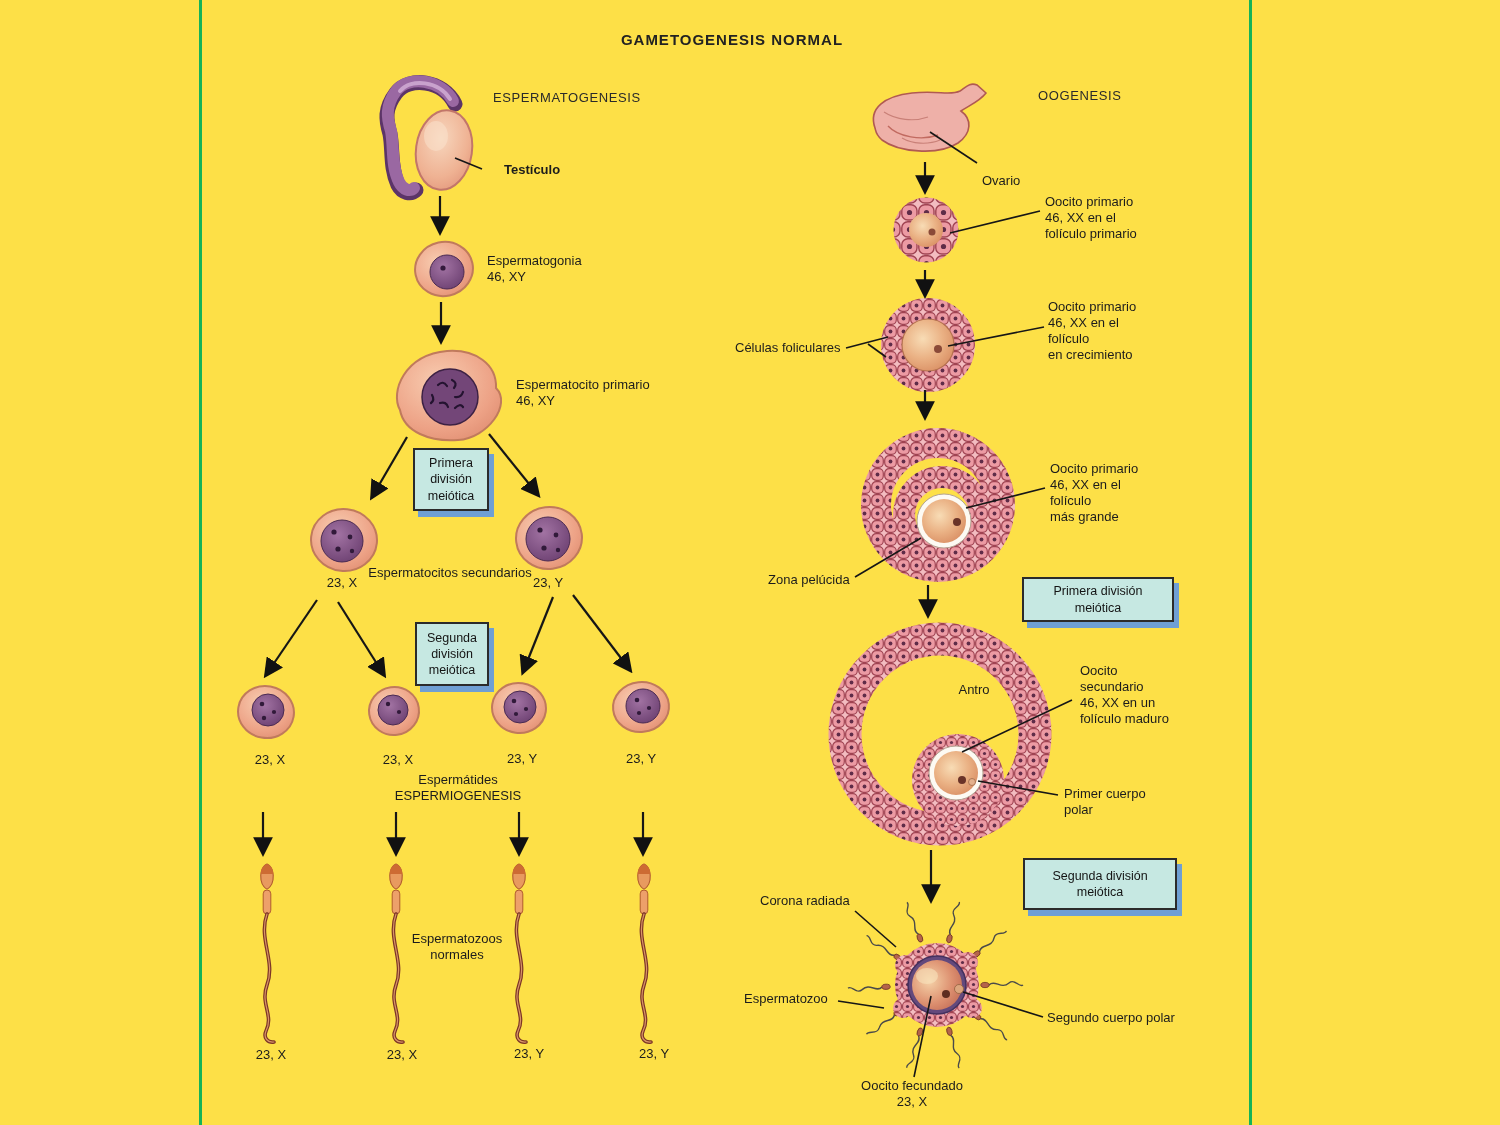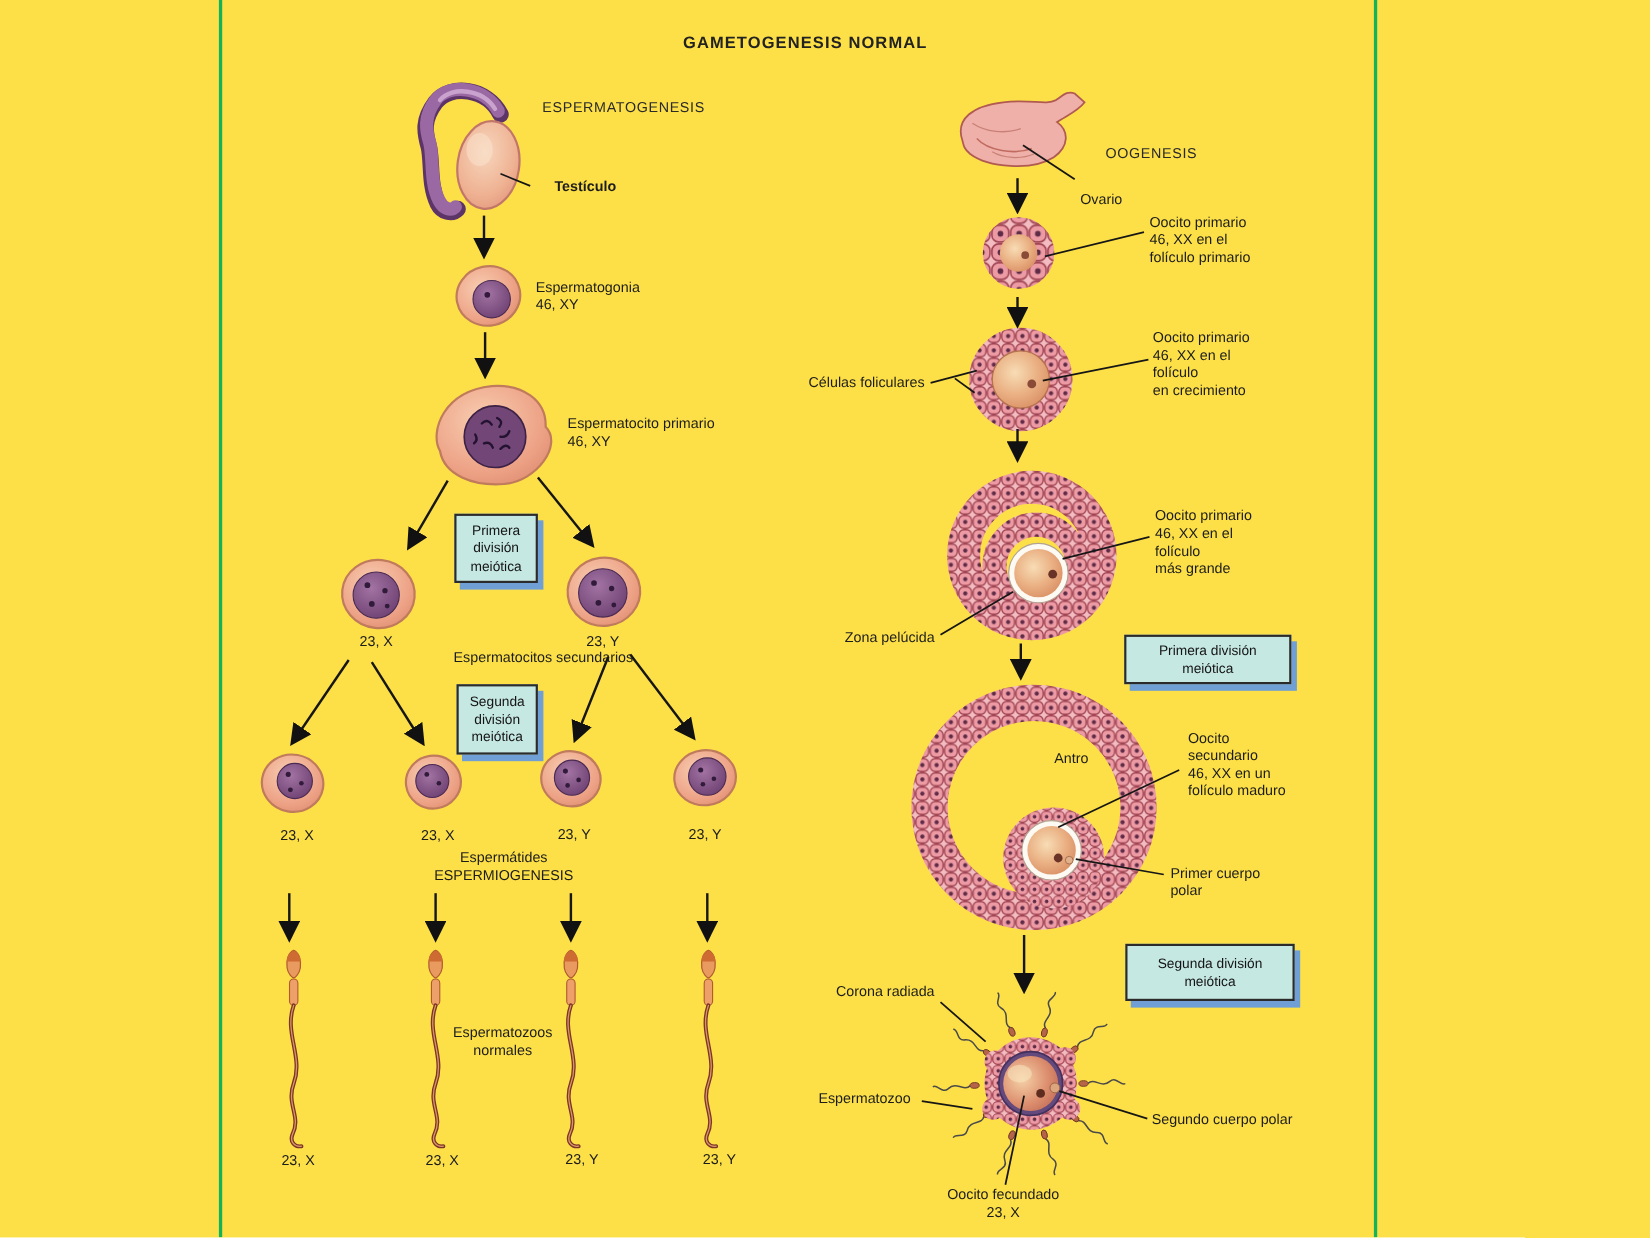--- a/index.html
+++ b/index.html
@@ -249,30 +249,30 @@
       <line x1="855" y1="911" x2="896" y2="947"></line>
       <line x1="838" y1="1001" x2="884" y2="1008"></line>
       <line x1="1043" y1="1017" x2="963" y2="992"></line>
       <line x1="914" y1="1077" x2="931" y2="996"></line>
     </g>
   </svg>
 
   <div class="title">GAMETOGENESIS NORMAL</div>
 
   <div class="head" style="left:493px;top:90px;">ESPERMATOGENESIS</div>
-  <div class="head" style="left:1005px;top:88px;margin-top:44px;">OOGENESIS</div>
+  <div class="head" style="left:1038px;top:88px;">OOGENESIS</div>
 
   <div class="lbl" style="left:504px;top:162px;font-weight:bold;">Testículo</div>
   <div class="lbl" style="left:487px;top:253px;">Espermatogonia
 46, XY</div>
   <div class="lbl" style="left:516px;top:377px;">Espermatocito primario
 46, XY</div>
   <div class="lbl c" style="left:342px;top:575px;">23, X</div>
   <div class="lbl c" style="left:548px;top:575px;">23, Y</div>
-  <div class="lbl c" style="left:450px;top:590px;margin-left:44px;">Espermatocitos secundarios</div>
+  <div class="lbl c" style="left:450px;top:565px;">Espermatocitos secundarios</div>
 
   <div class="lbl c" style="left:270px;top:752px;">23, X</div>
   <div class="lbl c" style="left:398px;top:752px;">23, X</div>
   <div class="lbl c" style="left:522px;top:751px;">23, Y</div>
   <div class="lbl c" style="left:641px;top:751px;">23, Y</div>
 
   <div class="lbl c" style="left:458px;top:772px;">Espermátides</div>
   <div class="lbl c" style="left:458px;top:788px;">ESPERMIOGENESIS</div>
   <div class="lbl c" style="left:457px;top:931px;">Espermatozoos
 normales</div>
@@ -302,21 +302,21 @@
 46, XX en un
 folículo maduro</div>
   <div class="lbl" style="left:1064px;top:786px;">Primer cuerpo
 polar</div>
   <div class="lbl" style="left:760px;top:893px;">Corona radiada</div>
   <div class="lbl" style="left:744px;top:991px;">Espermatozoo</div>
   <div class="lbl" style="left:1047px;top:1010px;">Segundo cuerpo polar</div>
   <div class="lbl c" style="left:912px;top:1078px;">Oocito fecundado
 23, X</div>
 
-  <div class="mbox" style="left:413px;top:448px;width:72px;height:59px;margin-top:19px;">Primera
+  <div class="mbox" style="left:413px;top:448px;width:72px;height:59px;">Primera
 división
 meiótica</div>
   <div class="mbox" style="left:415px;top:622px;width:70px;height:60px;">Segunda
 división
 meiótica</div>
   <div class="mbox" style="left:1022px;top:577px;width:148px;height:41px;">Primera división
 meiótica</div>
   <div class="mbox" style="left:1023px;top:858px;width:150px;height:48px;">Segunda división
 meiótica</div>
 

